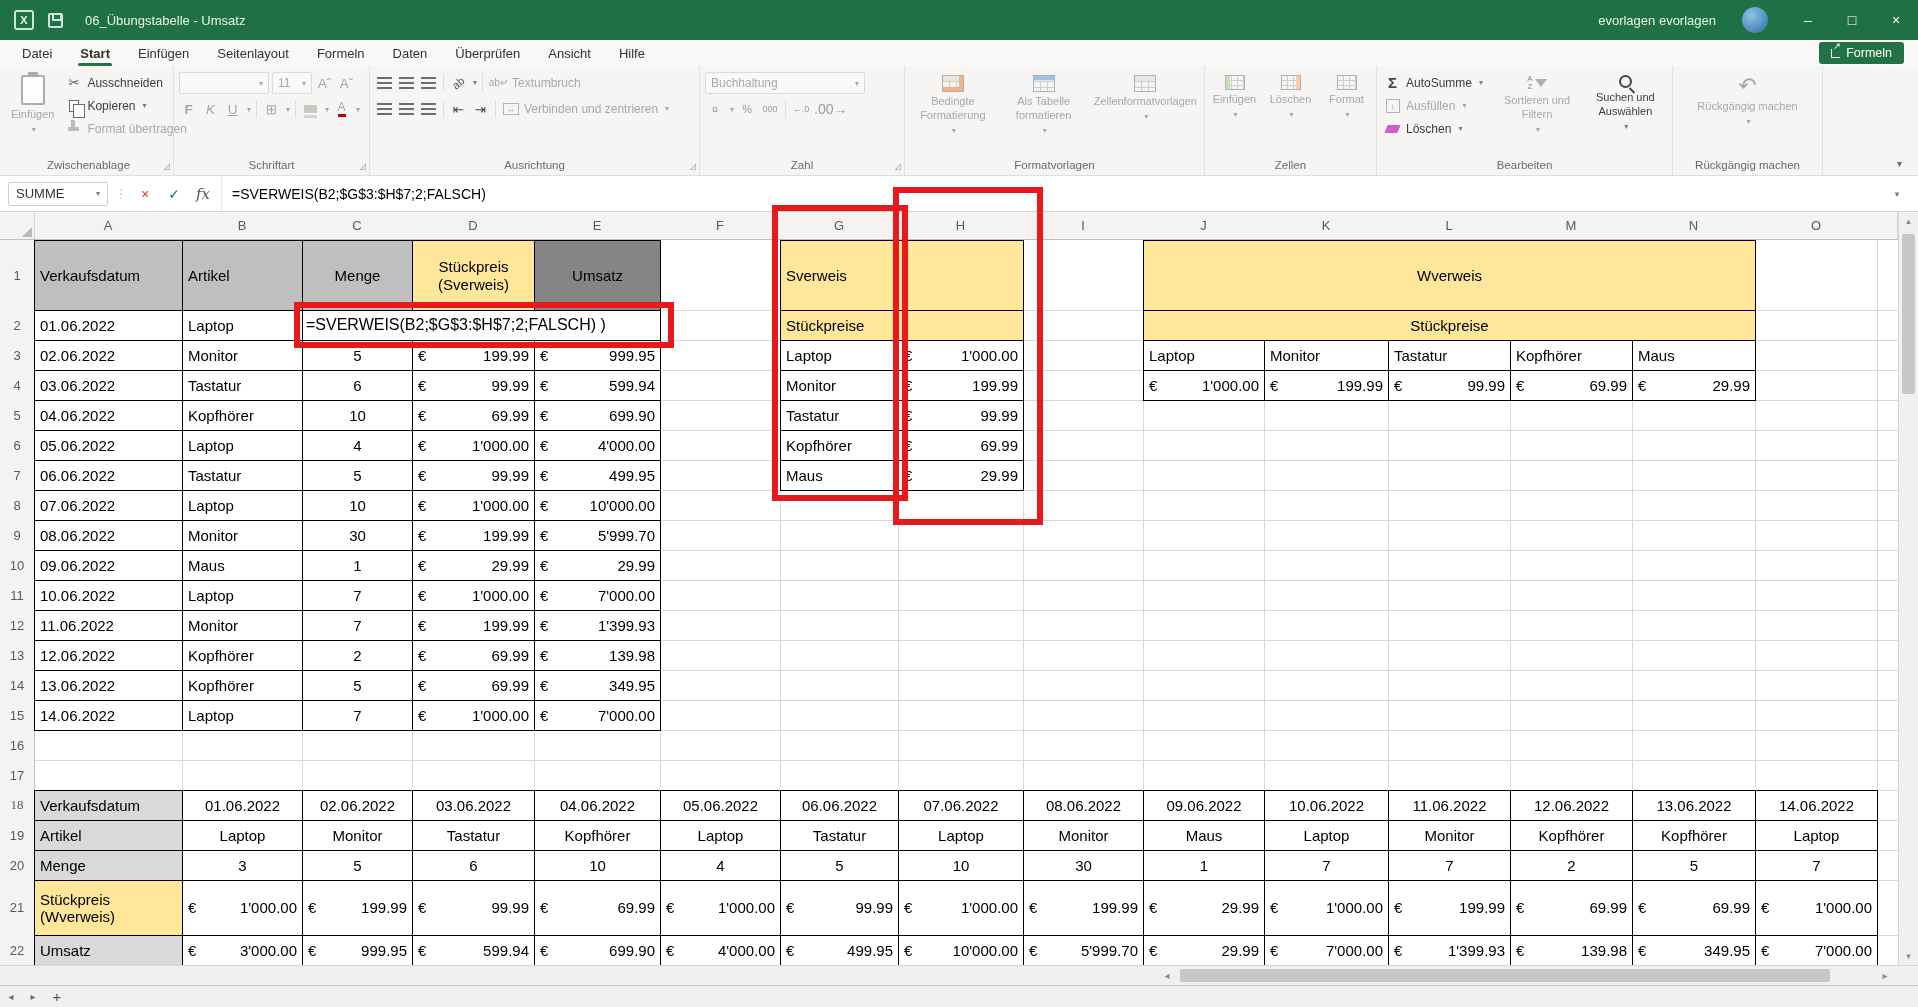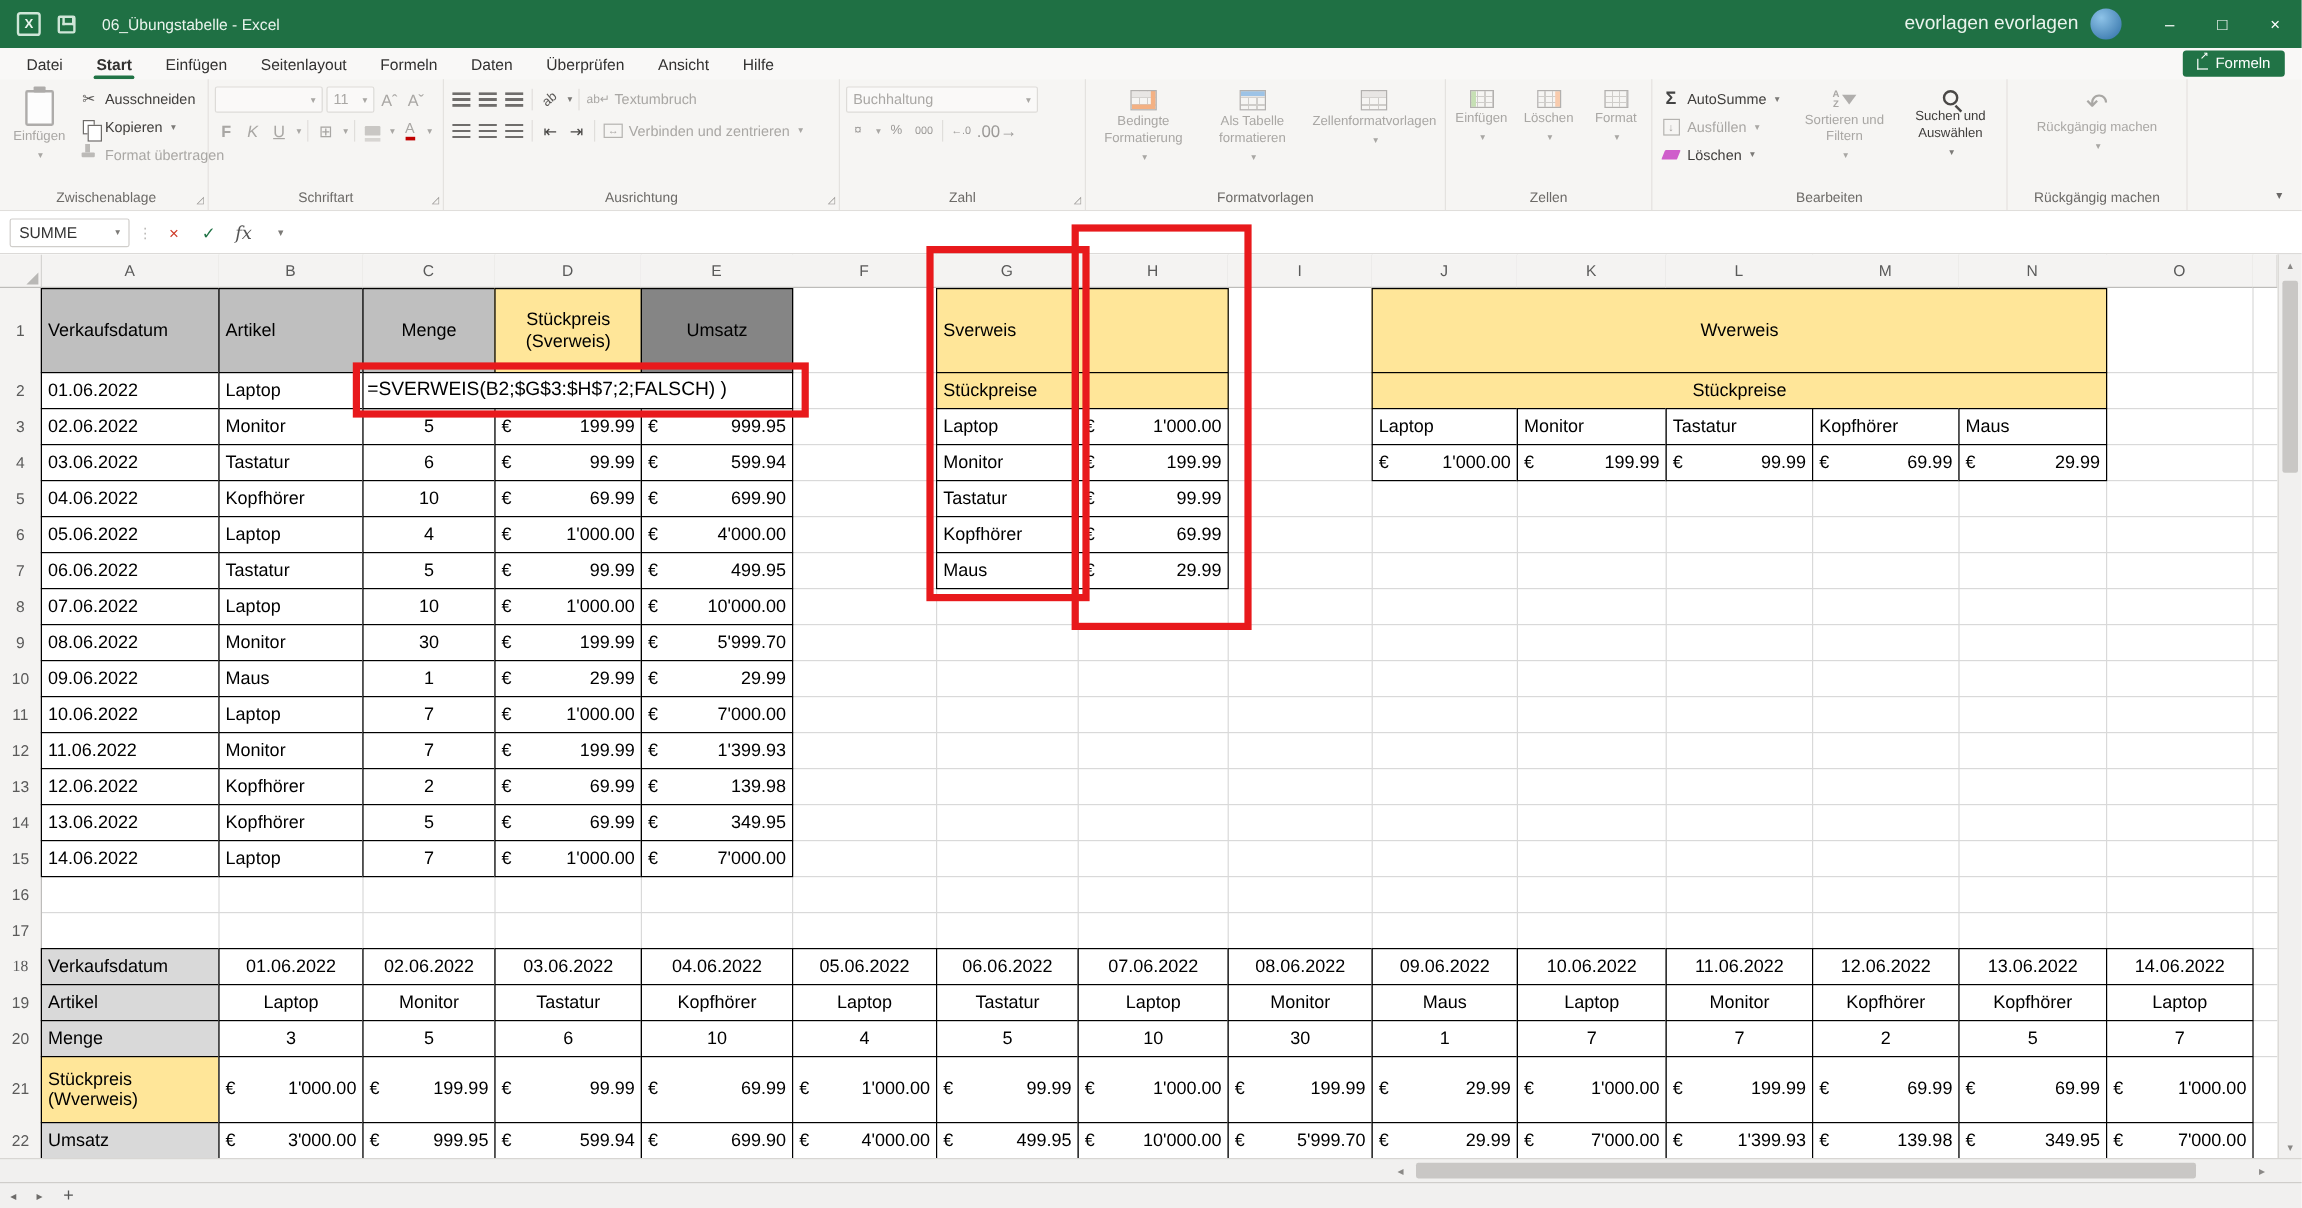--- a/index.html
+++ b/index.html
@@ -12,21 +12,21 @@
   .tb-left{display:flex;align-items:center;gap:14px;padding-left:14px;flex:0 0 auto}
   .app-icon{width:20px;height:20px;border:2px solid #cfe6d8;border-radius:3px;color:#eaf5ee;font-weight:bold;font-size:11px;display:flex;align-items:center;justify-content:center}
   .save-icon{width:15px;height:15px;border:2px solid #cfe6d8;border-radius:2px;position:relative;display:inline-block}
   .save-icon::before{content:'';position:absolute;left:2px;top:-1px;width:6px;height:5px;border:2px solid #cfe6d8;border-top:none}
   .tb-title{color:#e9f3ec;font-size:13px;margin-left:8px;white-space:nowrap}
   .searchbox{position:absolute;left:600px;top:7px;width:385px;height:26px;background:#569b74;border:1px solid #6dab87;border-radius:4px;display:flex;align-items:center;gap:8px;padding:0 10px;color:#1d3a29}
   .mag{width:9px;height:9px;border:2px solid #1d3a29;border-radius:50%;position:relative;display:inline-block;flex:0 0 auto}
   .mag::after{content:'';position:absolute;width:2px;height:5px;background:#1d3a29;left:7px;top:7px;transform:rotate(-45deg)}
   .search-text{font-size:12.5px;opacity:.9}
   .tb-right{position:absolute;right:0;top:0;height:40px;display:flex;align-items:center}
-  .account{color:#e9f3ec;font-size:16px;margin-right:10px}
+  .account{color:#e9f3ec;font-size:13px;margin-right:26px}
   .avatar{width:26px;height:26px;border-radius:50%;background:radial-gradient(circle at 35% 30%,#8ec3e8,#2d6da4);margin-right:18px}
   .winbtn{width:44px;height:40px;display:flex;align-items:center;justify-content:center;color:#fff;font-size:14px}
 
   
   .menubar{position:absolute;left:0;top:40px;width:1918px;height:26px;background:#f9f8f7;display:flex;align-items:center;padding-left:8px}
   #menu-tabs{display:flex;height:100%}
   .mtab{padding:4px 14px;display:flex;align-items:center;font-size:13px;color:#323130;position:relative}
   .mtab.active{font-weight:700}
   .mtab.active::after{content:'';position:absolute;left:12px;right:12px;bottom:0;height:3px;background:#217346;border-radius:2px}
   .share-btn{position:absolute;right:14px;top:2px;height:22px;background:#217346;color:#fff;border:none;border-radius:3px;font-size:12.5px;display:flex;align-items:center;gap:6px;padding:0 12px;font-family:"Liberation Sans",sans-serif}
@@ -130,21 +130,21 @@
   .stab.active{background:#fff;color:#1d6b3c;font-weight:700;box-shadow:inset 0 -2px 0 #217346}
   .addtab{width:26px;display:flex;align-items:center;justify-content:center;color:#555;font-size:15px}
 </style>
 </head>
 <body>
 
 <div class="titlebar">
   <div class="tb-left">
     <span class="app-icon">X</span>
     <span class="save-icon"></span>
-    <span class="tb-title">06_Übungstabelle - Excel</span>
+    <span class="tb-title">06_Übungstabelle - Umsatz</span>
   </div>
   <div class="tb-right">
     <span class="account">evorlagen evorlagen</span>
     <span class="avatar"></span>
     <span class="winbtn">–</span>
     <span class="winbtn">□</span>
     <span class="winbtn">×</span>
   </div>
 </div>
 
@@ -418,20 +418,23 @@
 
 <div class="fbar">
   <div class="namebox">
     <span>SUMME</span>
     <span class="chev">▾</span>
   </div>
   <span class="fb-dots">⋮</span>
   <span class="fb-btn fb-x">×</span>
   <span class="fb-btn fb-ok">✓</span>
   <span class="fb-btn fb-fx">fx</span>
+  <div class="fb-input">
+    <span>=SVERWEIS(B2;$G$3:$H$7;2;FALSCH)</span>
+  </div>
   <span class="fb-expand">▾</span>
 </div>
 
 <div id="sheet">
     <div class="gl" style="left: 34px; top: 28px; width: 1px; height: 725px;"></div>
     <div class="gl" style="left: 182px; top: 28px; width: 1px; height: 725px;"></div>
     <div class="gl" style="left: 302px; top: 28px; width: 1px; height: 725px;"></div>
     <div class="gl" style="left: 412px; top: 28px; width: 1px; height: 725px;"></div>
     <div class="gl" style="left: 534px; top: 28px; width: 1px; height: 725px;"></div>
     <div class="gl" style="left: 660px; top: 28px; width: 1px; height: 725px;"></div>

